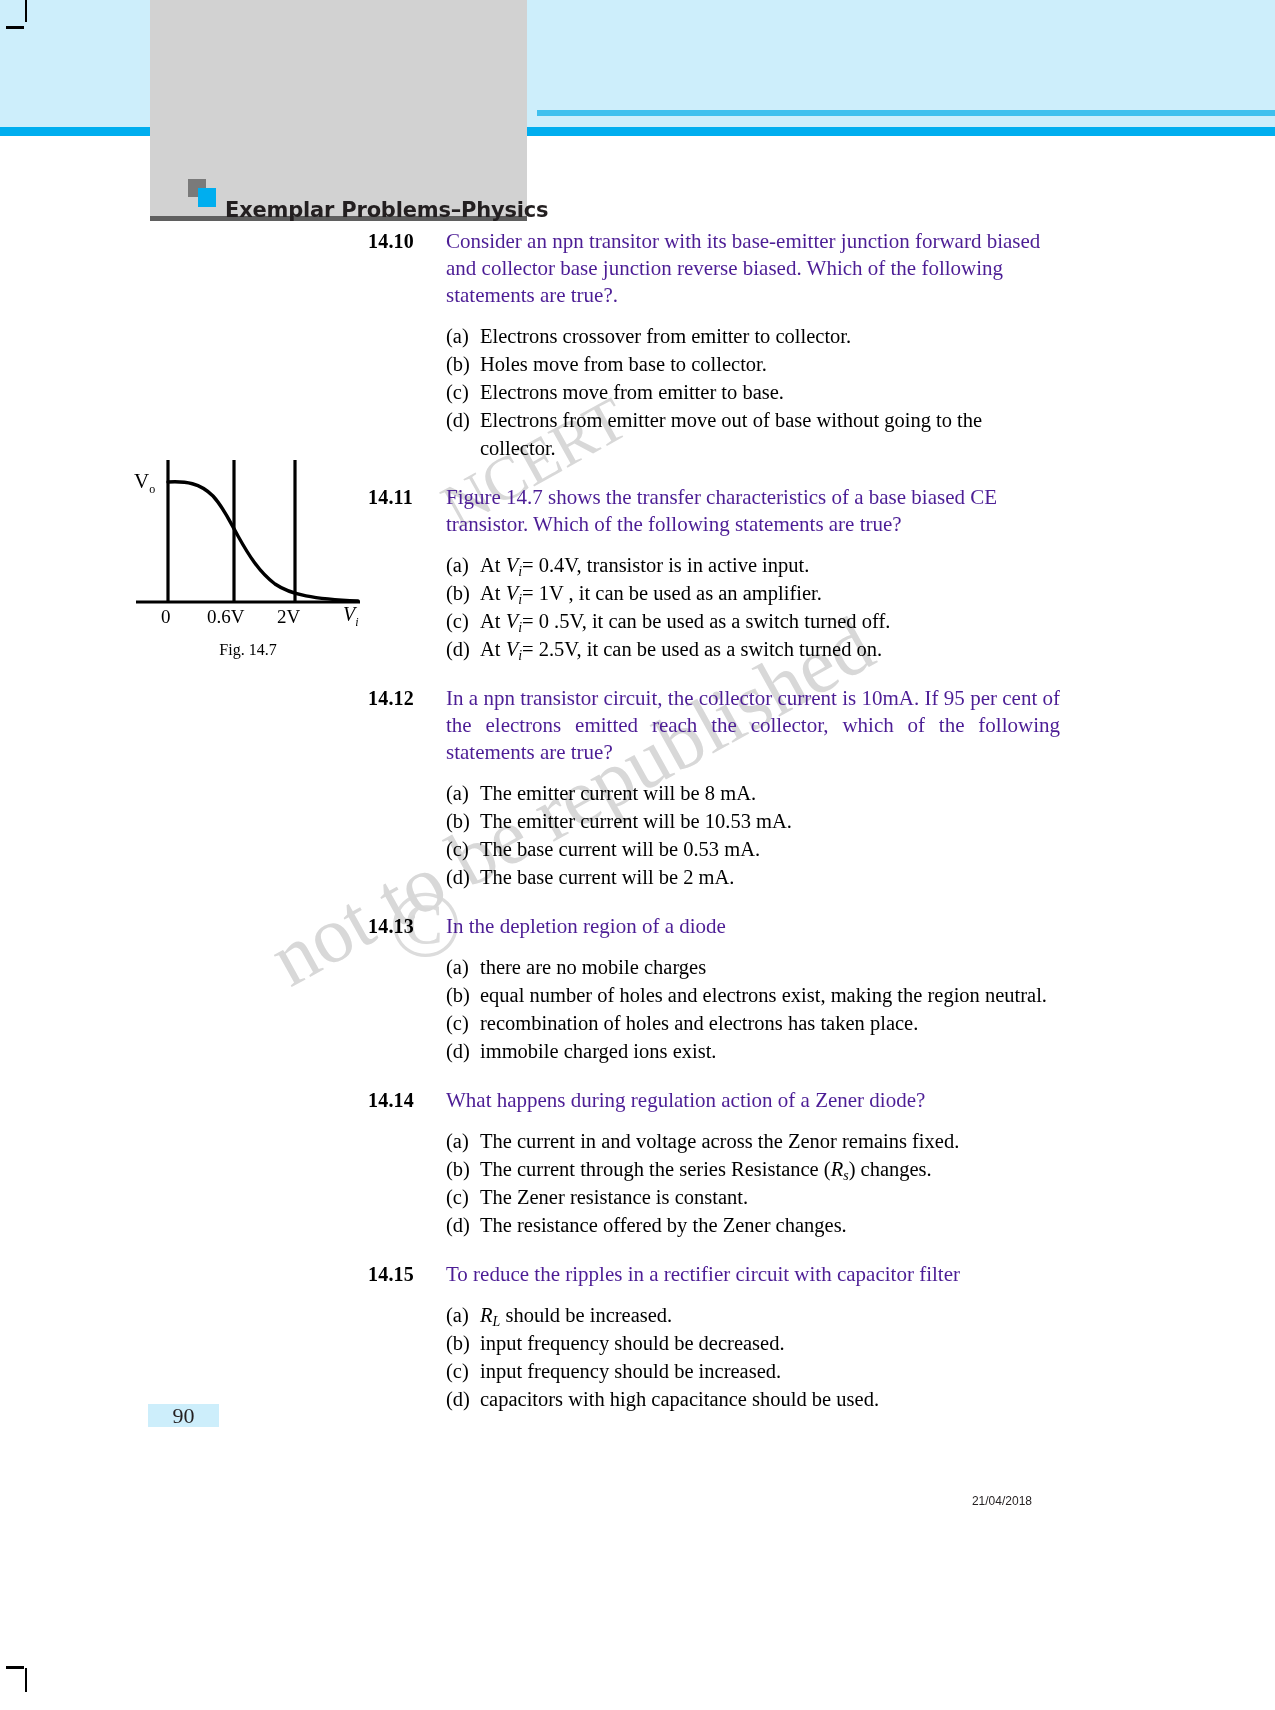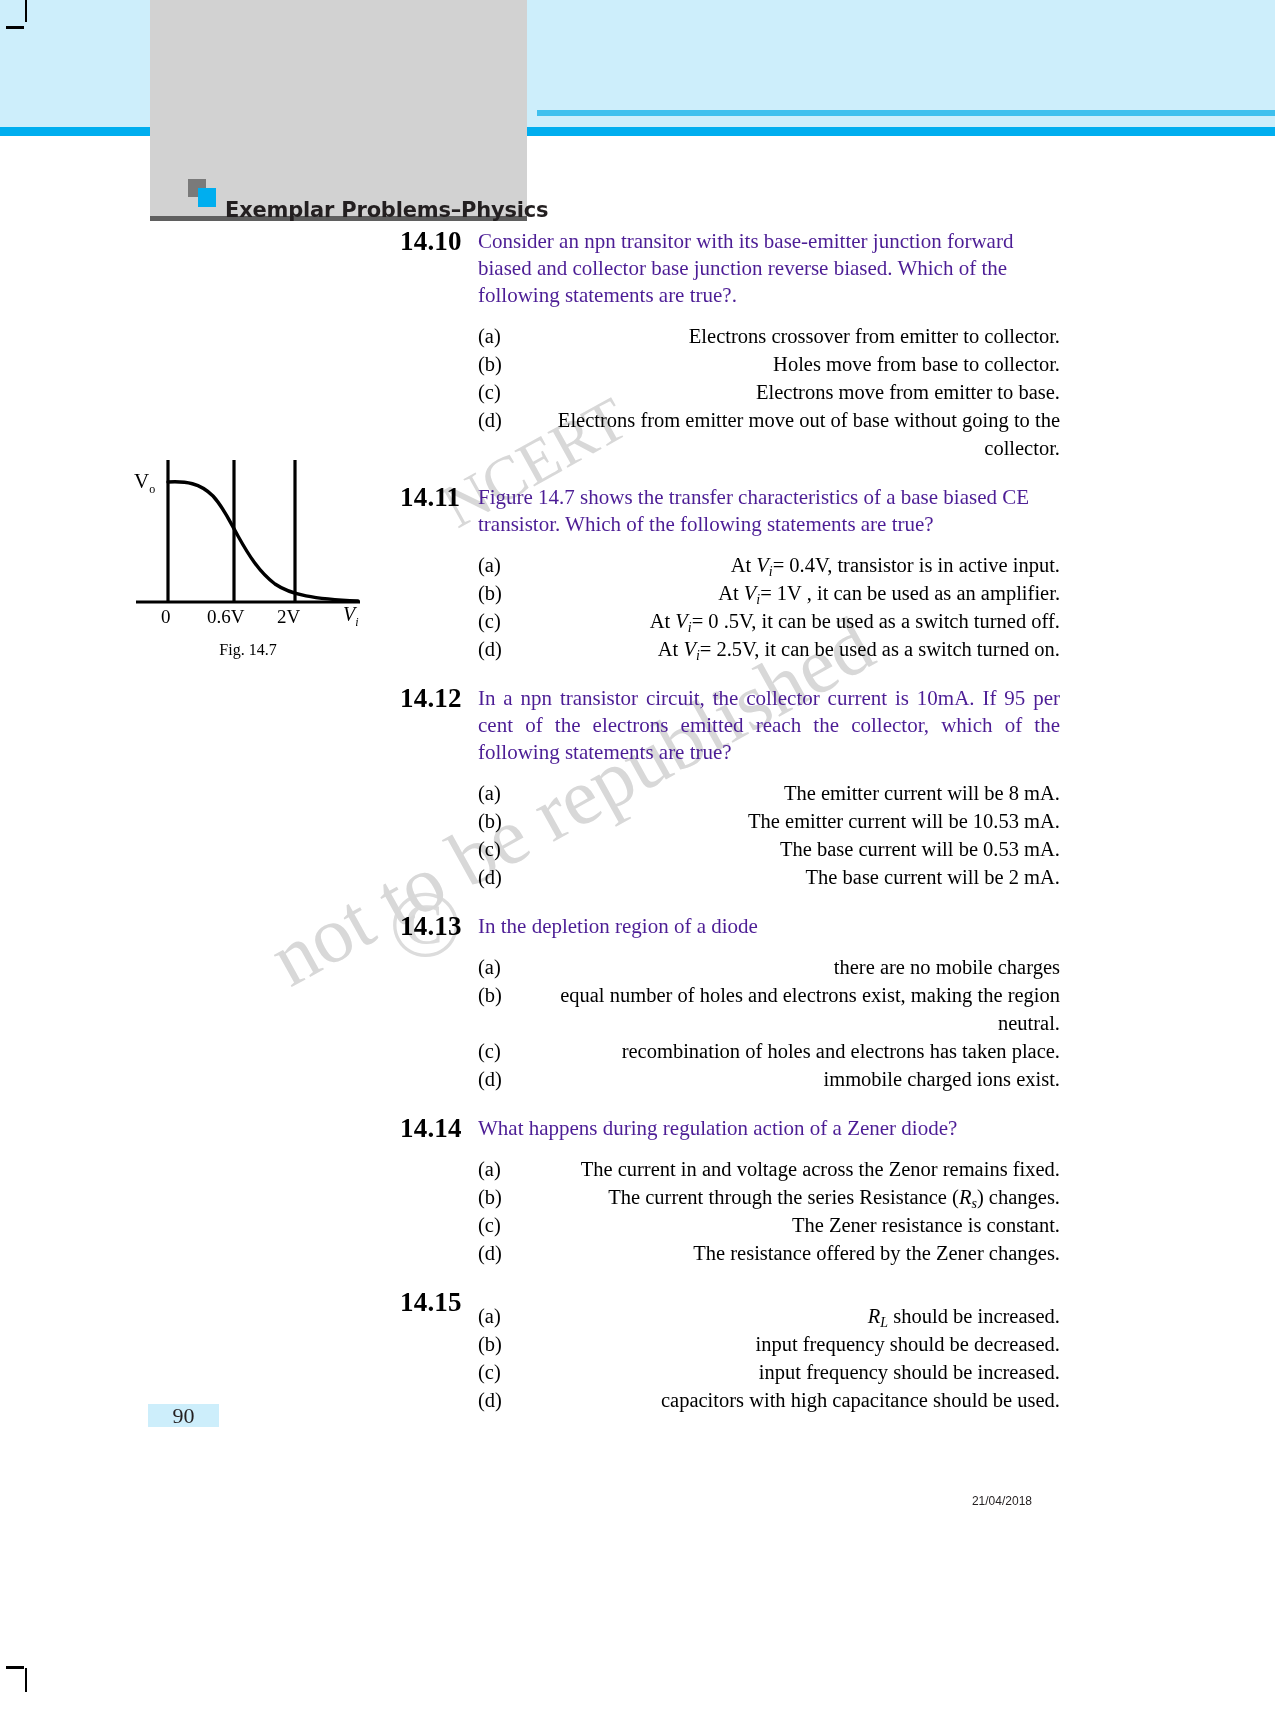--- a/index.html
+++ b/index.html
@@ -198,25 +198,24 @@
     width: 692px;
     z-index: 3;
   }
   .qblock {
     display: flex;
     margin-bottom: 6px;
   }
   .qnum {
     flex: 0 0 78px;
     font-weight: bold;
-    font-size: 27px;
+    font-size: 20px;
     line-height: 27px;
     color: #000;
     letter-spacing: 0.2px;
-    margin-left: 32px;
   }
   .qbody {
     flex: 1 1 auto;
   }
   .qstem {
     font-size: 21px;
     line-height: 27px;
     color: #4c1d95;
   }
   .qstem.justify {
@@ -230,21 +229,20 @@
     display: flex;
     font-size: 20.5px;
     line-height: 28px;
     color: #000;
   }
   .opt-mark {
     flex: 0 0 34px;
   }
   .opt-text {
     flex: 1 1 auto;
-    text-align: right;
   }
   .gap-after {
     margin-bottom: 22px;
   }
   i.var {
     font-style: italic;
   }
   sub {
     font-size: 0.68em;
     font-style: italic;
@@ -455,20 +453,21 @@
             <span class="opt-mark">(d)</span>
             <span class="opt-text">The resistance offered by the Zener changes.</span>
           </div>
         </div>
       </div>
     </div>
 
     <div class="qblock">
       <div class="qnum">14.15</div>
       <div class="qbody">
+        <div class="qstem">To reduce the ripples in a rectifier circuit with capacitor filter</div>
         <div class="opts">
           <div class="opt">
             <span class="opt-mark">(a)</span>
             <span class="opt-text"><i class="var">R</i><sub>L</sub> <span>should be increased.</span></span>
           </div>
           <div class="opt">
             <span class="opt-mark">(b)</span>
             <span class="opt-text">input frequency should be decreased.</span>
           </div>
           <div class="opt">

